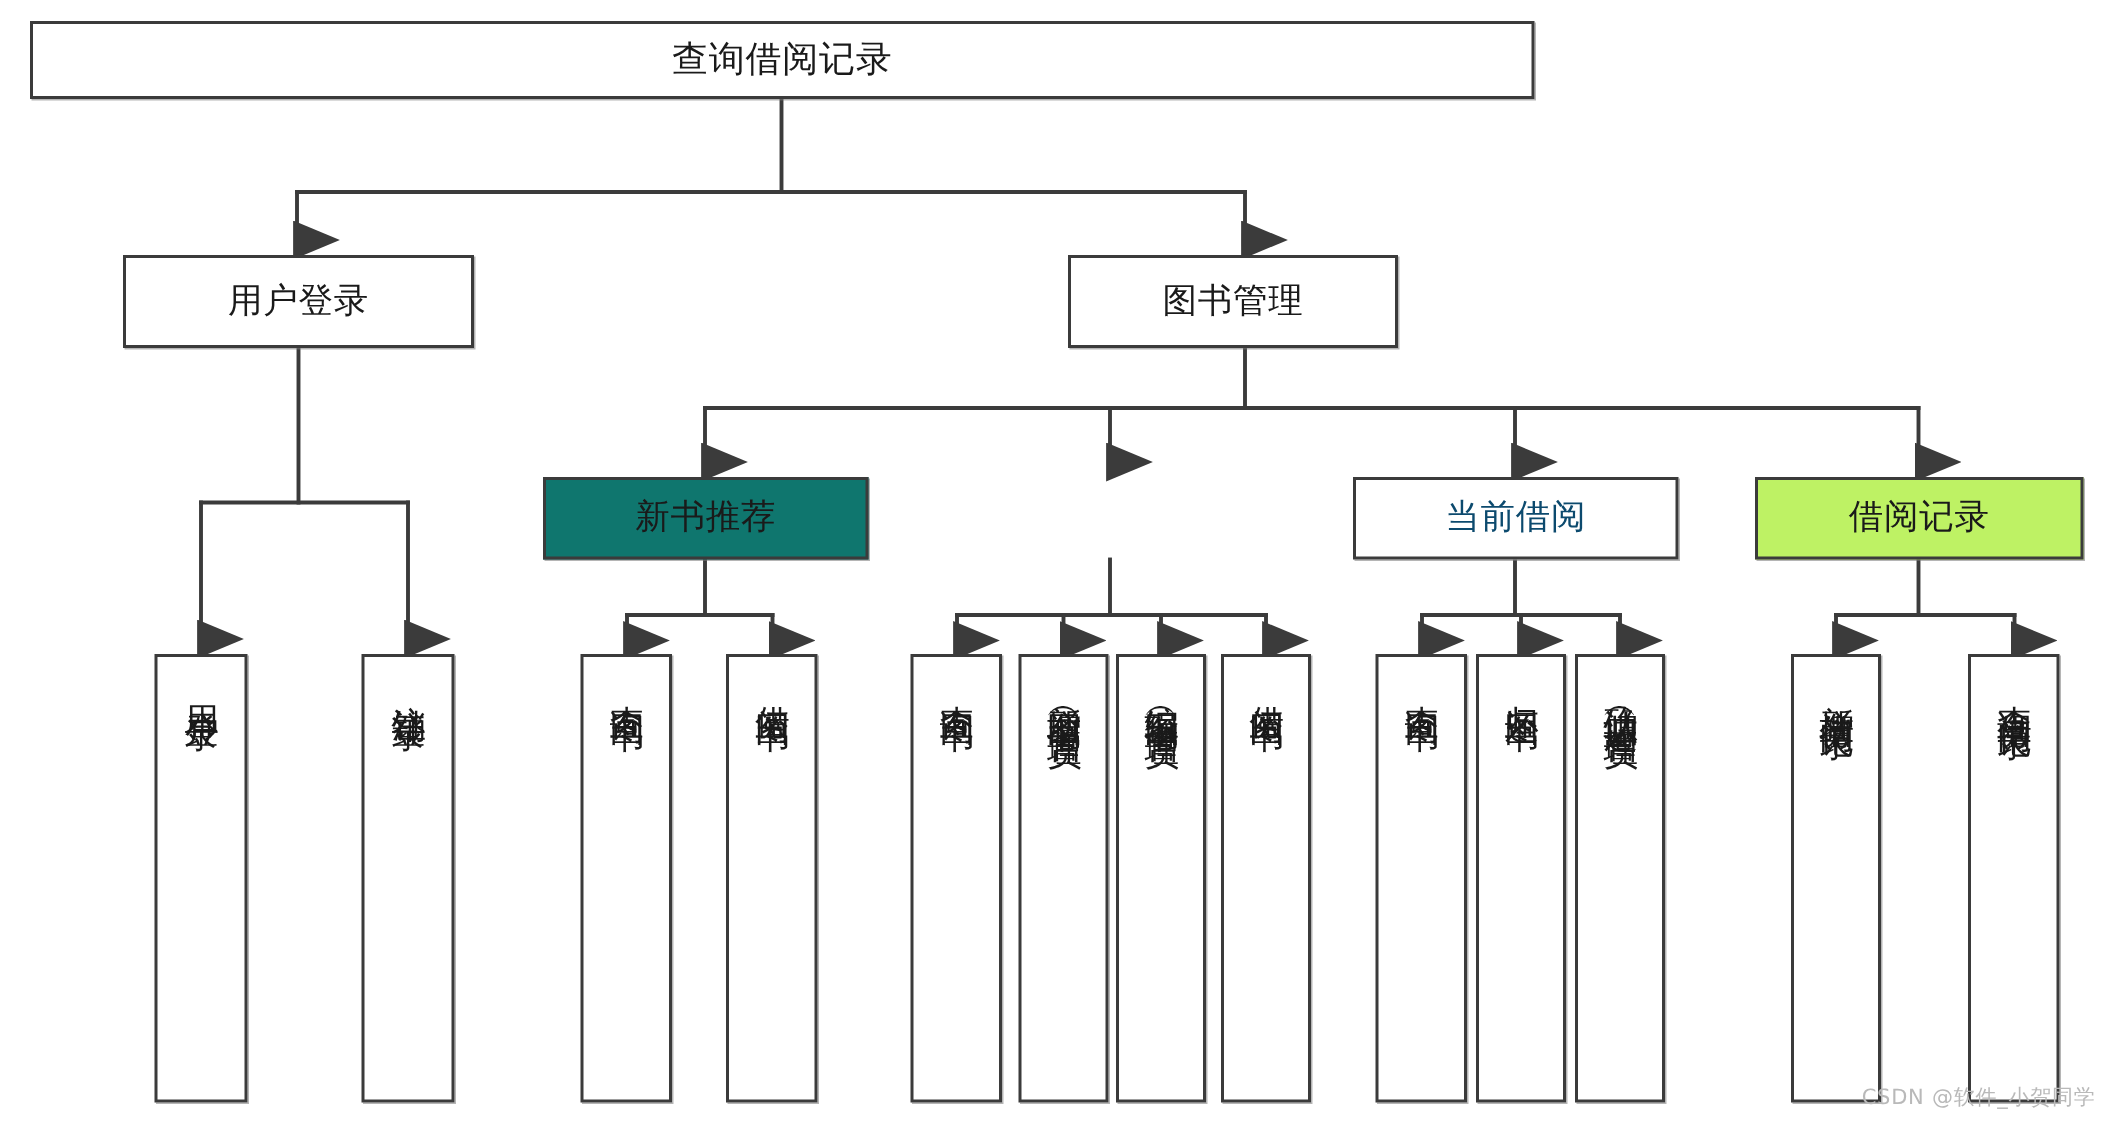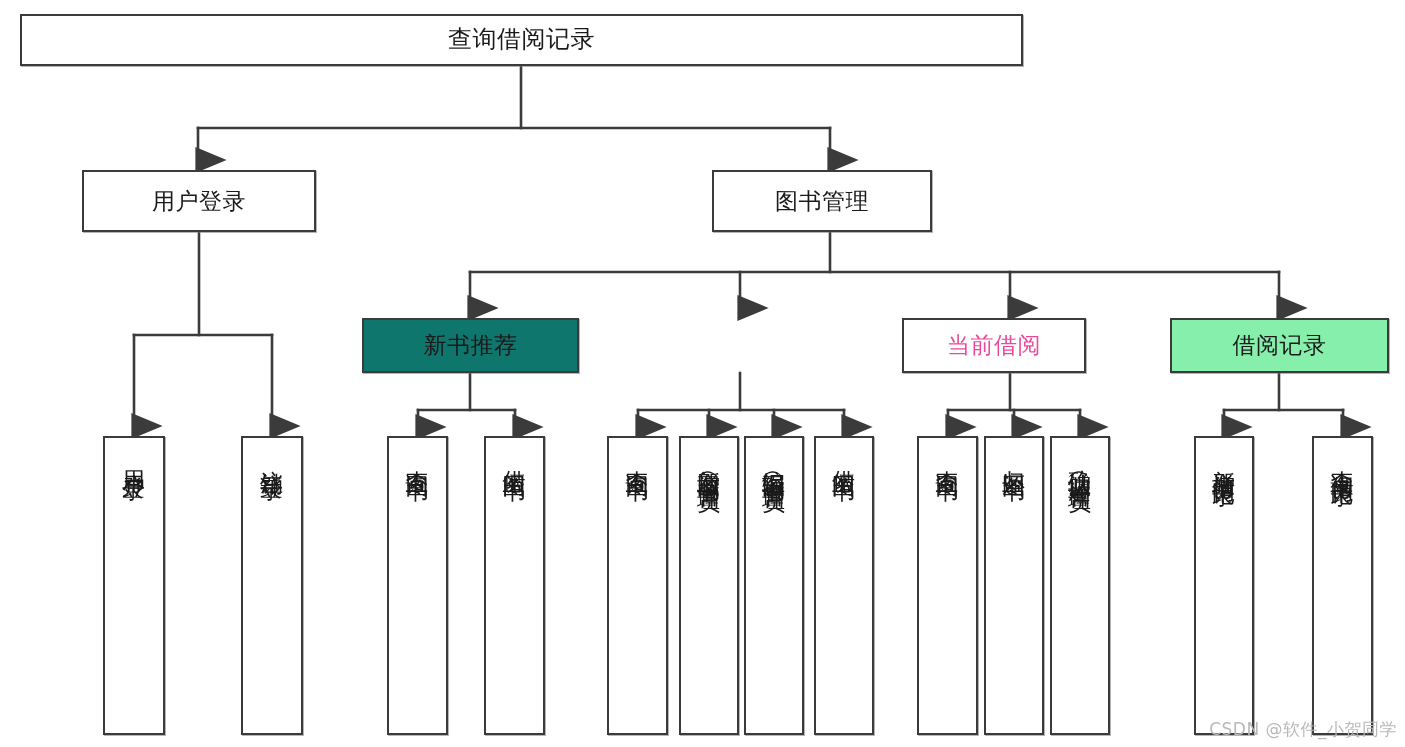--- a/index.html
+++ b/index.html
@@ -56,21 +56,21 @@
     font-size: 23px;
     line-height: 1.05;
     letter-spacing: 3px;
     max-height: 275px;
   }
   .node.root .lbl { font-size: 24px; }
   .watermark {
     position: absolute;
     right: 8px;
     bottom: 6px;
-    font-size: 17px;
+    font-size: 14px;
     color: #b9b9b9;
     letter-spacing: 0.5px;
     white-space: nowrap;
   }
 </style>
 </head>
 <body>
 
 <div id="canvas">
 
@@ -131,24 +131,24 @@
   <div class="node horiz" style="left: 82px; top: 170px; width: 234px; height: 62px; border-color: rgb(59, 59, 59); background: rgb(255, 255, 255); color: rgb(26, 26, 26);">
     <span class="lbl">用户登录</span>
   </div>
   <div class="node horiz" style="left: 712px; top: 170px; width: 220px; height: 62px; border-color: rgb(59, 59, 59); background: rgb(255, 255, 255); color: rgb(26, 26, 26);">
     <span class="lbl">图书管理</span>
   </div>
 
   <div class="node horiz" style="left: 362px; top: 318px; width: 217px; height: 55px; border-color: rgb(59, 59, 59); background: #0f766e; color: rgb(26, 26, 26);">
     <span class="lbl">新书推荐</span>
   </div>
-  <div class="node horiz" style="left: 902px; top: 318px; width: 184px; height: 55px; border-color: rgb(59, 59, 59); background: rgb(255, 255, 255); color: #ec4899;">
+  <div class="node horiz" style="left: 902px; top: 318px; width: 217px; height: 55px; border-color: rgb(59, 59, 59); background: rgb(255, 255, 255); color: #0c4a6e;">
     <span class="lbl">当前借阅</span>
   </div>
-  <div class="node horiz" style="left: 1170px; top: 318px; width: 219px; height: 55px; border-color: rgb(59, 59, 59); background: #86efac; color: rgb(26, 26, 26);">
+  <div class="node horiz" style="left: 1170px; top: 318px; width: 219px; height: 55px; border-color: rgb(59, 59, 59); background: #bef264; color: rgb(26, 26, 26);">
     <span class="lbl">借阅记录</span>
   </div>
 
   <div class="node vert" style="left: 103px; top: 436px; width: 62px; height: 299px; border-color: rgb(59, 59, 59); background: rgb(255, 255, 255); color: rgb(26, 26, 26);">
     <span class="lbl">用户登录</span>
   </div>
   <div class="node vert" style="left: 241px; top: 436px; width: 62px; height: 299px; border-color: rgb(59, 59, 59); background: rgb(255, 255, 255); color: rgb(26, 26, 26);">
     <span class="lbl">注销登录</span>
   </div>
   <div class="node vert" style="left: 387px; top: 436px; width: 61px; height: 299px; border-color: rgb(59, 59, 59); background: rgb(255, 255, 255); color: rgb(26, 26, 26);">

